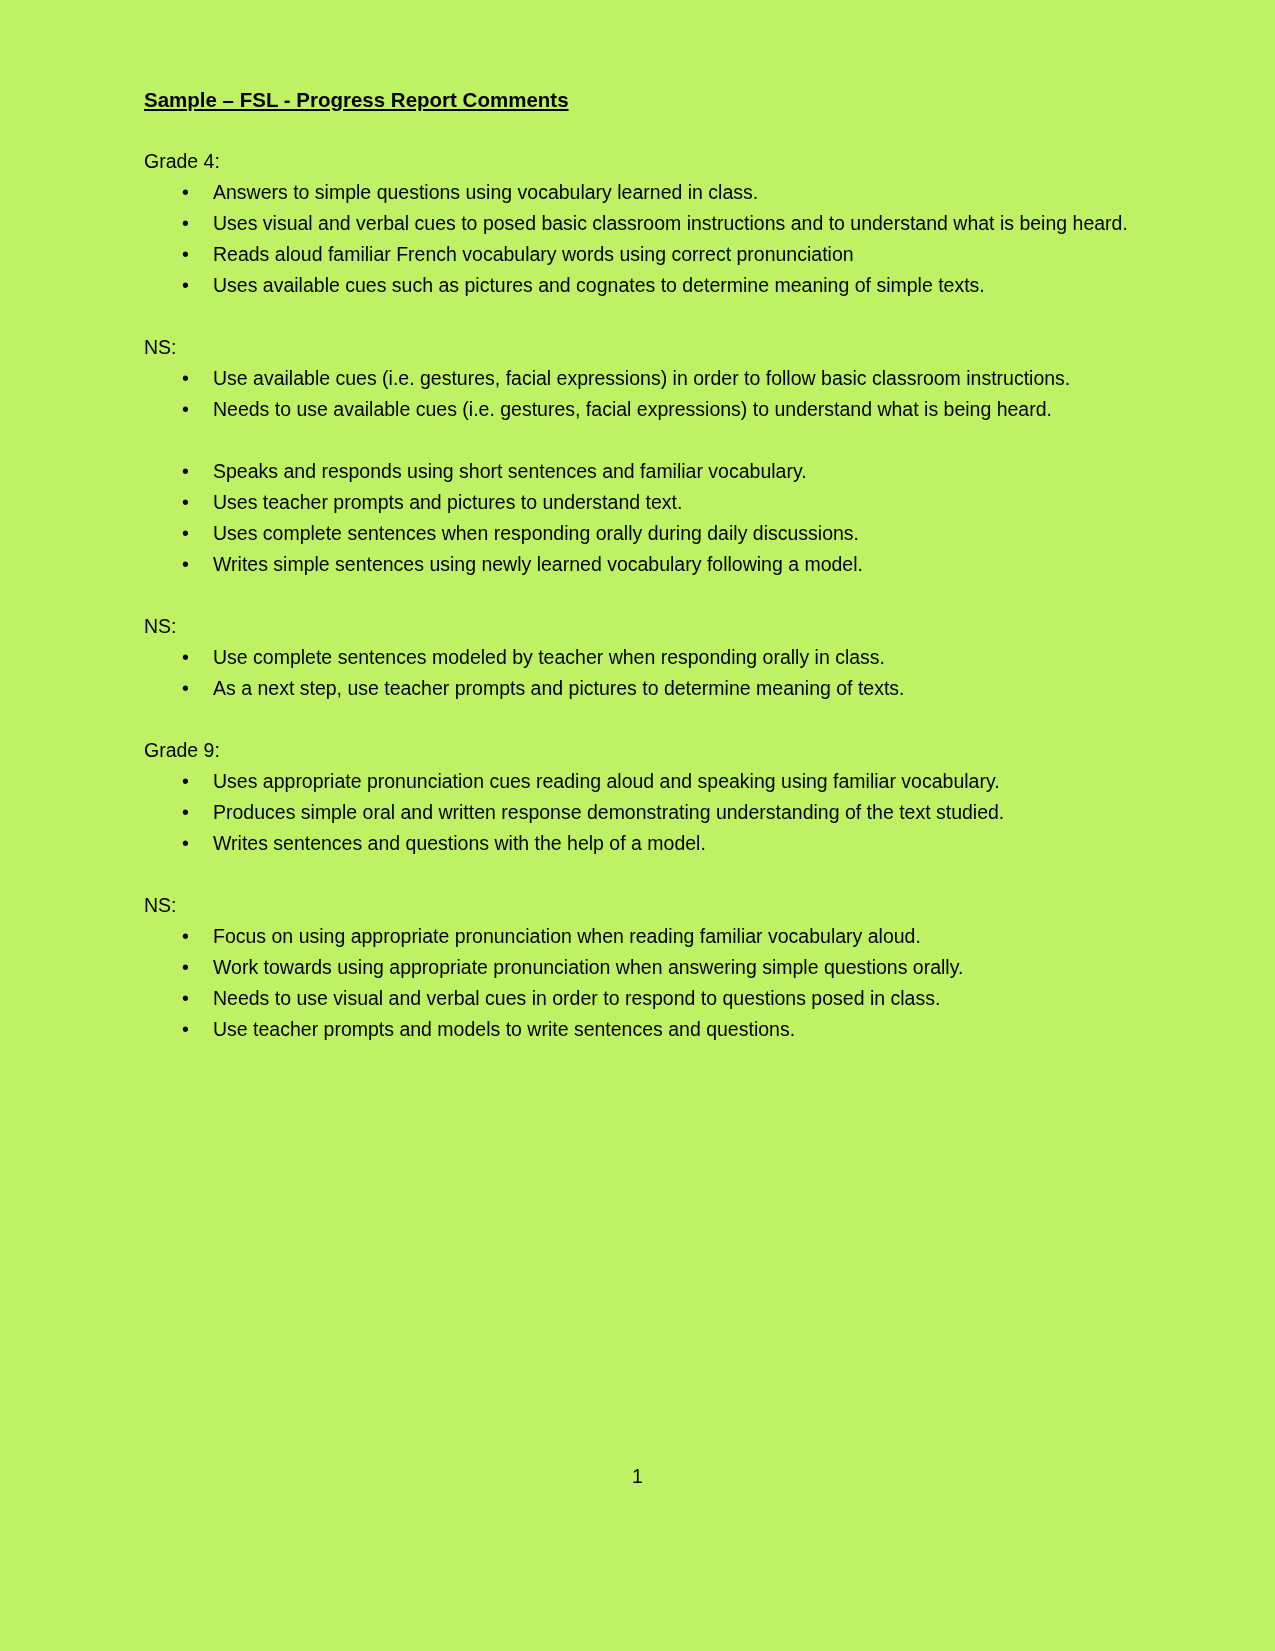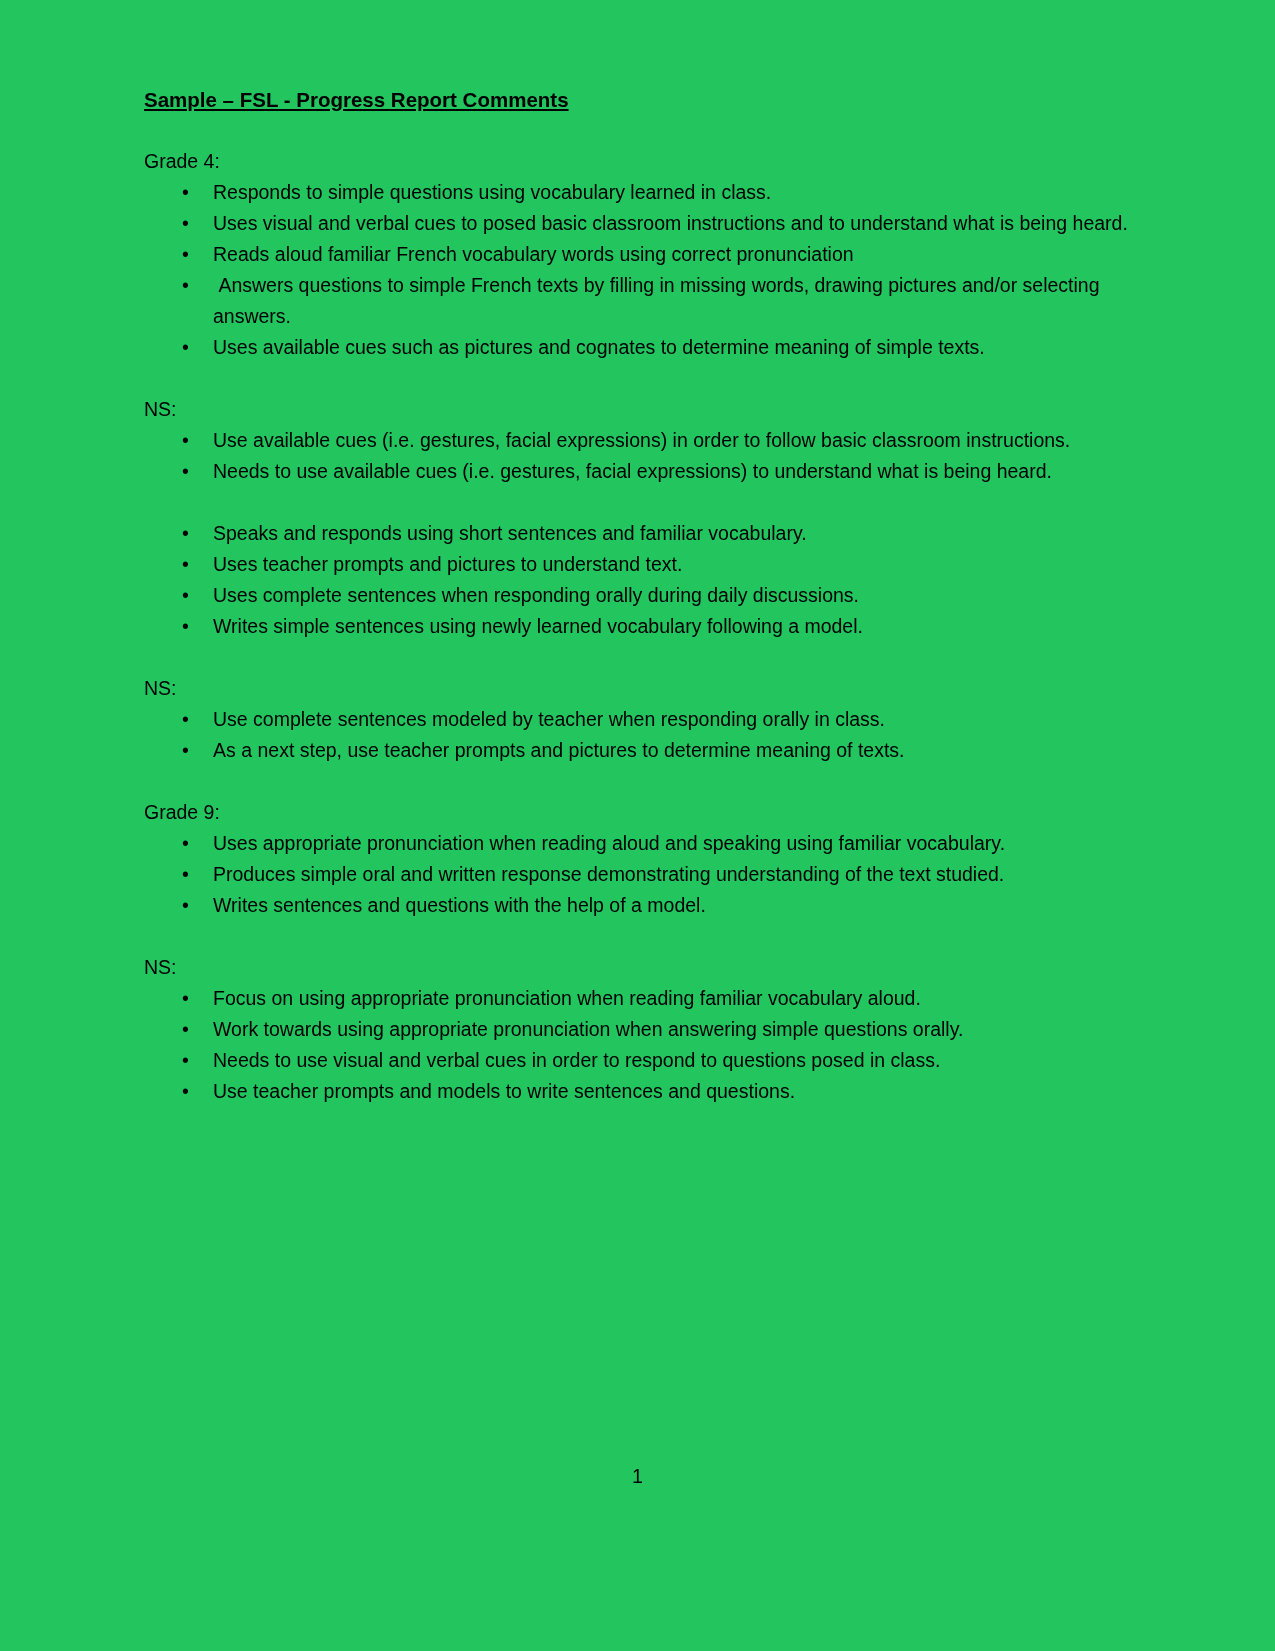--- a/index.html
+++ b/index.html
@@ -4,21 +4,21 @@
 <style>
   html, body {
     margin: 0;
     padding: 0;
     background: #ffffff;
   }
   .page {
     position: relative;
     width: 1275px;
     height: 1651px;
-    background: #22c55e;
+    background: #bef264;
     color: #000000;
     font-family: "Liberation Sans", sans-serif;
     font-size: 19.5px;
     line-height: 31px;
     overflow: hidden;
   }
   .content {
     padding: 84px 144px 0 144px;
   }
   .doc-title {
@@ -66,24 +66,23 @@
 <body>
 
 <div class="page">
   <div class="content">
 
     <h1 class="doc-title">Sample – FSL - Progress Report Comments</h1>
 
     <div class="section">
       <p class="heading"><span class="u">Grade 4</span><span>:</span></p>
       <ul class="bullets">
-        <li>Responds to simple questions using vocabulary learned in class.</li>
+        <li>Answers to simple questions using vocabulary learned in class.</li>
         <li>Uses visual and verbal cues to posed basic classroom instructions and to understand what is being heard.</li>
         <li>Reads aloud familiar French vocabulary words using correct pronunciation</li>
-        <li> Answers questions to simple French texts by filling in missing words, drawing pictures and/or selecting answers.</li>
         <li>Uses available cues such as pictures and cognates to determine meaning of simple texts.</li>
       </ul>
     </div>
 
     <div class="section">
       <p class="heading"><span>NS</span><span>:</span></p>
       <ul class="bullets">
         <li>Use available cues (i.e. gestures, facial expressions) in order to follow basic classroom instructions.</li>
         <li>Needs to use available cues (i.e. gestures, facial expressions) to understand what is being heard.</li>
       </ul>
@@ -102,21 +101,21 @@
       <p class="heading"><span>NS</span><span>:</span></p>
       <ul class="bullets">
         <li>Use complete sentences modeled by teacher when responding orally in class.</li>
         <li>As a next step, use teacher prompts and pictures to determine meaning of texts.</li>
       </ul>
     </div>
 
     <div class="section">
       <p class="heading"><span class="u">Grade 9</span><span>:</span></p>
       <ul class="bullets">
-        <li>Uses appropriate pronunciation when reading aloud and speaking using familiar vocabulary.</li>
+        <li>Uses appropriate pronunciation cues reading aloud and speaking using familiar vocabulary.</li>
         <li>Produces simple oral and written response demonstrating understanding of the text studied.</li>
         <li>Writes sentences and questions with the help of a model.</li>
       </ul>
     </div>
 
     <div class="section">
       <p class="heading"><span>NS</span><span>:</span></p>
       <ul class="bullets">
         <li>Focus on using appropriate pronunciation when reading familiar vocabulary aloud.</li>
         <li>Work towards using appropriate pronunciation when answering simple questions orally.</li>

